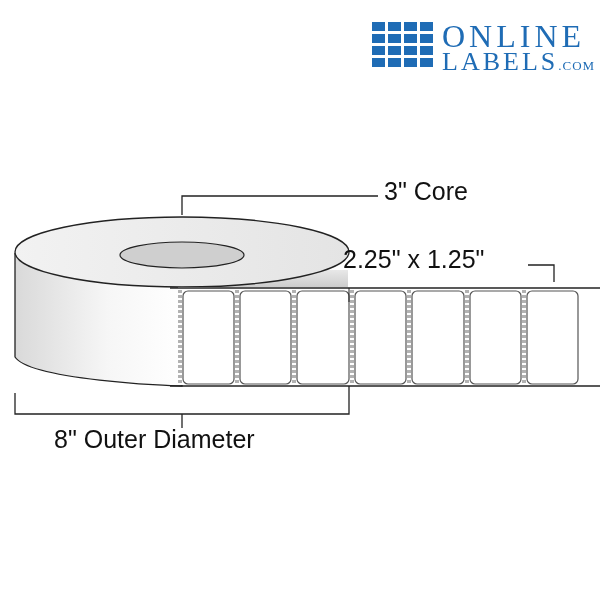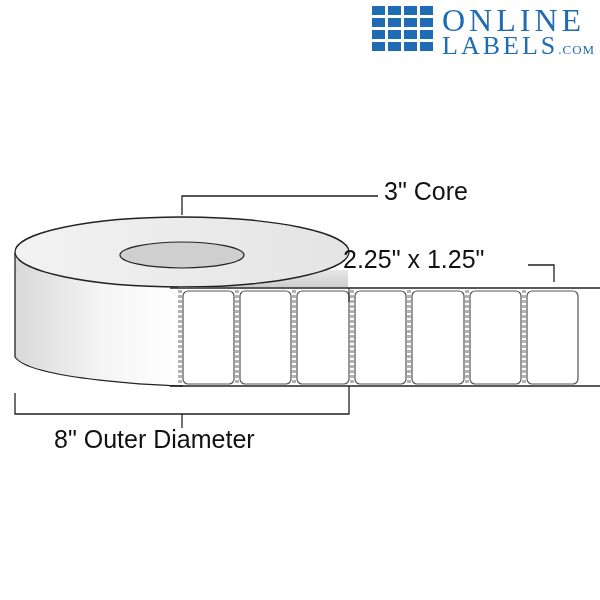--- a/index.html
+++ b/index.html
@@ -1,17 +1,17 @@
 <!DOCTYPE html>
 <html><head>
 <meta charset="utf-8">
 <style>
   html, body { margin: 0; padding: 0; background: #ffffff; }
   body { width: 600px; height: 600px; position: relative; overflow: hidden; font-family: "Liberation Sans", sans-serif; }
-  .logo { position: absolute; left: 372px; top: 4px; width: 220px; height: 55px; text-decoration: underline; }
+  .logo { position: absolute; left: 372px; top: 20px; width: 220px; height: 55px; text-decoration: underline; }
   .logo-text { position: absolute; font-family: "Liberation Serif", serif; color: #1f6cb5; letter-spacing: 2px; }
   .logo-online { left: 70px; top: -2px; font-size: 32px; letter-spacing: 4px; }
   .logo-labels { left: 70px; top: 27px; font-size: 26px; letter-spacing: 3px; }
   .logo-com { font-size: 13px; letter-spacing: 1px; }
   .diagram { position: absolute; left: 0; top: 0; width: 600px; height: 600px; }
   .label { position: absolute; color: #111; font-size: 25px; white-space: nowrap; }
   .core-label { left: 384px; top: 177px; }
   .size-label { left: 343px; top: 245px; }
   .od-label { left: 54px; top: 425px; }
 </style>

